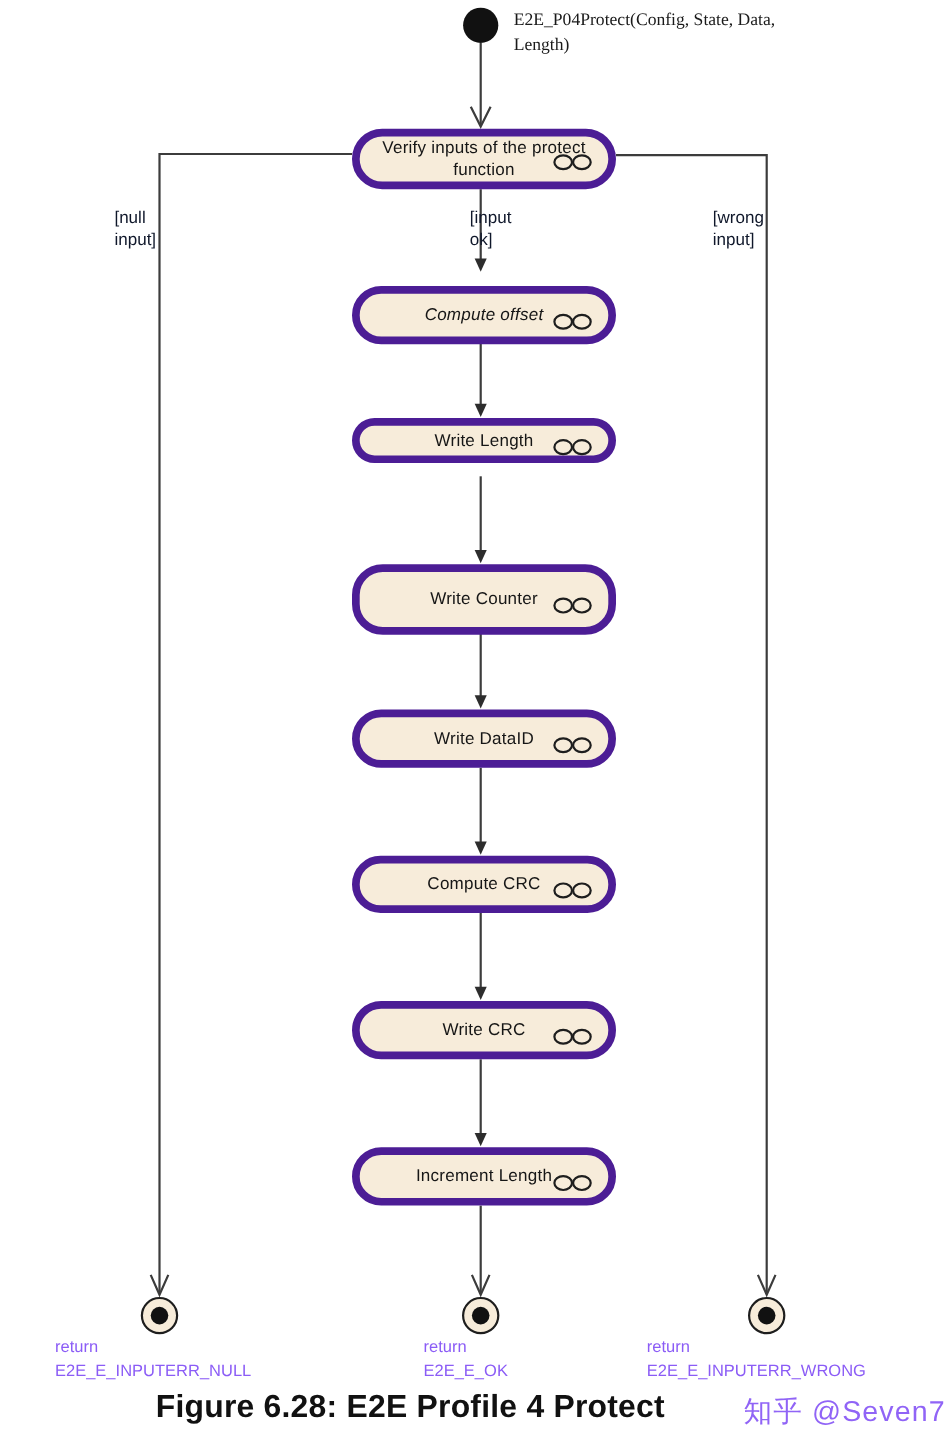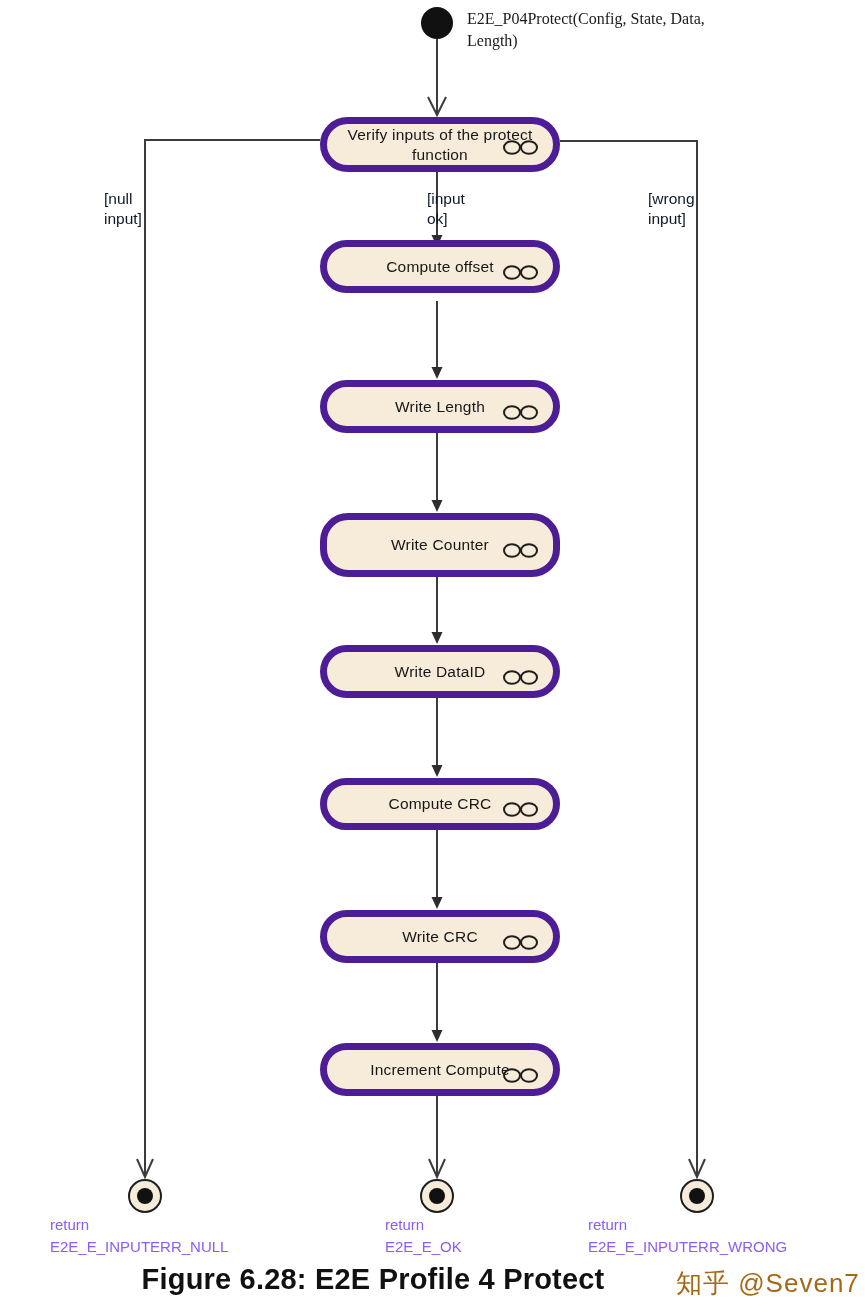--- a/index.html
+++ b/index.html
@@ -34,21 +34,21 @@
   .terminal-label{font-size:15px;line-height:1.45;color:#8b5cf6;}
   .terminal-label .code{display:block;}
   .terminal-label .kw{display:block;}
   .caption{
     position:absolute;left:0;top:1263px;width:746px;
     text-align:center;font-weight:bold;font-size:29px;color:#111;
     letter-spacing:0.2px;
   }
   .watermark{
     position:absolute;left:676px;top:1266px;
-    font-size:26px;color:#a16207;opacity:0.95;
+    font-size:26px;color:#8b5cf6;opacity:0.95;
     letter-spacing:1px;white-space:nowrap;
   }
   svg{display:block;}
   .line{stroke:#3c3c3c;stroke-width:2;fill:none;}
   .vhead{stroke:#3c3c3c;stroke-width:2;fill:none;}
   .fhead{fill:#2d2d2d;stroke:none;}
 </style>
 </head>
 <body>
 
@@ -135,29 +135,29 @@
   </div>
 
   <div class="activity first" style="top:117px;height:55px;">
     <span class="label">Verify inputs of the protect function</span>
     <svg class="cb-icon" width="38" height="17" viewBox="0 0 38 17">
       <ellipse cx="10" cy="8.5" rx="8" ry="6.3" fill="none" stroke="#1e1e1e" stroke-width="2"></ellipse>
       <ellipse cx="27" cy="8.5" rx="8" ry="6.3" fill="none" stroke="#1e1e1e" stroke-width="2"></ellipse>
     </svg>
   </div>
 
-  <div class="activity" style="top:240px;height:53px;">
+  <div class="activity" style="top:260px;height:53px;font-style:italic;">
     <span class="label">Compute offset</span>
     <svg class="cb-icon" width="38" height="17" viewBox="0 0 38 17">
       <ellipse cx="10" cy="8.5" rx="8" ry="6.3" fill="none" stroke="#1e1e1e" stroke-width="2"></ellipse>
       <ellipse cx="27" cy="8.5" rx="8" ry="6.3" fill="none" stroke="#1e1e1e" stroke-width="2"></ellipse>
     </svg>
   </div>
 
-  <div class="activity" style="top:380px;height:53px;">
+  <div class="activity" style="top:380px;height:41px;">
     <span class="label">Write Length</span>
     <svg class="cb-icon" width="38" height="17" viewBox="0 0 38 17">
       <ellipse cx="10" cy="8.5" rx="8" ry="6.3" fill="none" stroke="#1e1e1e" stroke-width="2"></ellipse>
       <ellipse cx="27" cy="8.5" rx="8" ry="6.3" fill="none" stroke="#1e1e1e" stroke-width="2"></ellipse>
     </svg>
   </div>
 
   <div class="activity" style="top:513px;height:64px;">
     <span class="label">Write Counter</span>
     <svg class="cb-icon" width="38" height="17" viewBox="0 0 38 17">
@@ -184,21 +184,21 @@
 
   <div class="activity" style="top:910px;height:53px;">
     <span class="label">Write CRC</span>
     <svg class="cb-icon" width="38" height="17" viewBox="0 0 38 17">
       <ellipse cx="10" cy="8.5" rx="8" ry="6.3" fill="none" stroke="#1e1e1e" stroke-width="2"></ellipse>
       <ellipse cx="27" cy="8.5" rx="8" ry="6.3" fill="none" stroke="#1e1e1e" stroke-width="2"></ellipse>
     </svg>
   </div>
 
   <div class="activity" style="top:1043px;height:53px;">
-    <span class="label">Increment Compute</span>
+    <span class="label">Increment Length</span>
     <svg class="cb-icon" width="38" height="17" viewBox="0 0 38 17">
       <ellipse cx="10" cy="8.5" rx="8" ry="6.3" fill="none" stroke="#1e1e1e" stroke-width="2"></ellipse>
       <ellipse cx="27" cy="8.5" rx="8" ry="6.3" fill="none" stroke="#1e1e1e" stroke-width="2"></ellipse>
     </svg>
   </div>
 
   <div class="txt guard" style="left:104px;top:189px;">
     <span>[null</span><br>
     <span>input]</span>
   </div>

